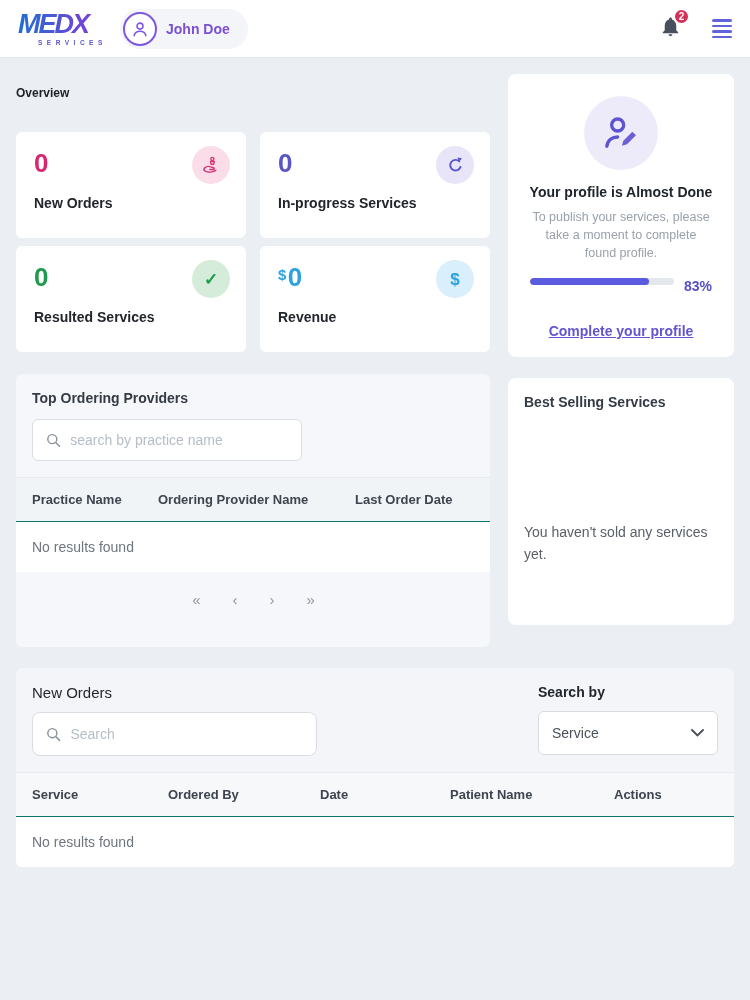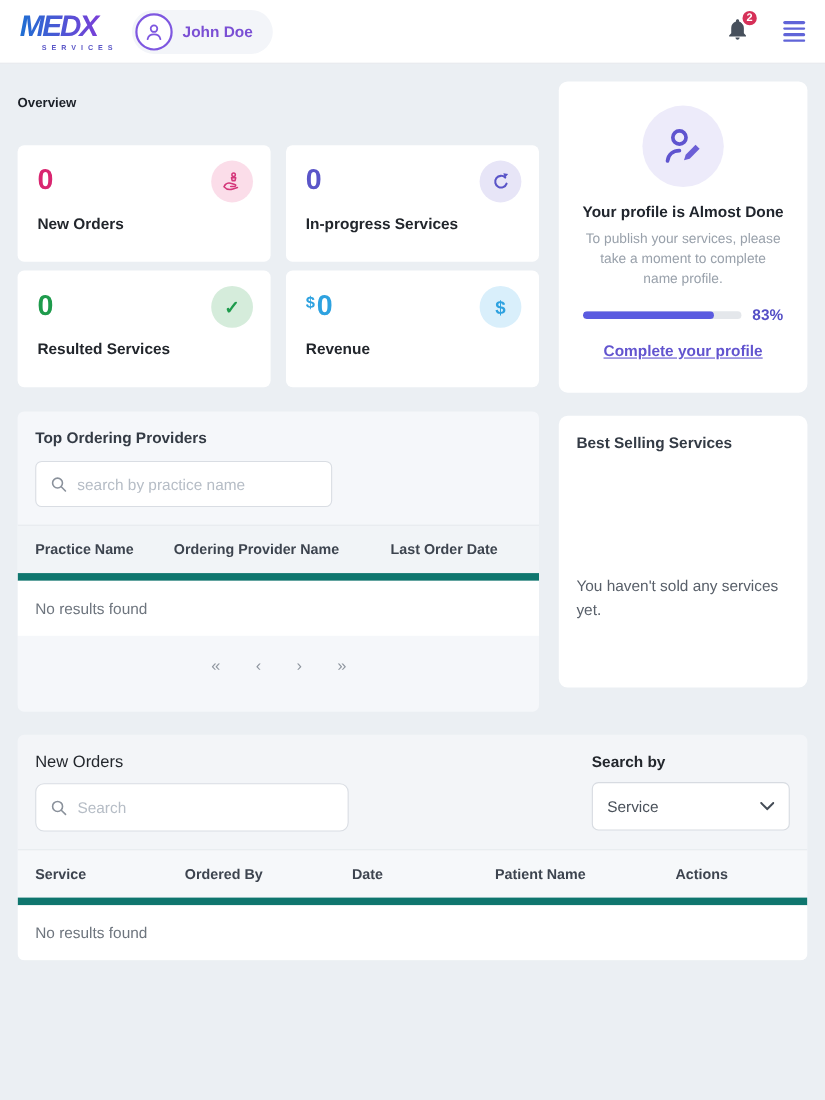--- a/index.html
+++ b/index.html
@@ -70,21 +70,21 @@
   .profile-card {
     background:#ffffff; border-radius:8px; height:283px; padding:22px 16px 0;
     text-align:center; margin-bottom:21px;
   }
   .profile-icon-circle {
     width:74px; height:74px; border-radius:50%; background:#edebfa;
     margin:0 auto; display:flex; align-items:center; justify-content:center;
   }
   .profile-title { font-size:14px; font-weight:bold; color:#20252d; margin-top:14px; }
   .profile-desc { font-size:12.5px; color:#99a1ab; line-height:1.45; max-width:178px; margin:8px auto 0; }
-  .progress-row { display:flex; align-items:center; gap:10px; margin:16px 6px 0; }
+  .progress-row { display:flex; align-items:flex-start; gap:10px; margin:16px 6px 12px; }
   .progress-track { flex:1; height:7px; background:#e4e7eb; border-radius:5px; overflow:hidden; }
   .progress-fill { height:100%; background:#5b5be0; border-radius:5px; }
   .progress-label { font-size:14px; font-weight:bold; color:#554fc6; }
   .profile-link {
     display:inline-block; margin-top:17px; font-size:14px; font-weight:bold;
     color:#6254cf; text-decoration:underline; cursor:pointer;
   }
 
   
   .providers-card { background:#f5f7fa; border-radius:6px; height:273px; padding-top:16px; overflow:hidden; }
@@ -93,21 +93,21 @@
   .search-box {
     background:#ffffff; border:1px solid #d9dde3; border-radius:6px; height:42px;
     display:flex; align-items:center; gap:9px; padding:0 13px; width:270px;
   }
   .providers-card .search-box { margin:0 16px 16px; }
   .search-box input {
     border:none; outline:none; font-size:14px; color:#3c434e; width:100%;
     font-family:"Liberation Sans", sans-serif; background:transparent;
   }
   .search-box input::placeholder { color:#b6bdc6; }
-  .table-head { border-top:1px solid #e7eaee; border-bottom:7px solid #0f766e; background:#f1f4f7;
+  .table-head { border-top:1px solid #e7eaee; border-bottom:1px solid #0f766e; background:#f1f4f7;
     display:grid; padding:14px 16px; font-size:13px; font-weight:bold; color:#3d444f; }
   .providers-head { grid-template-columns:126px 197px 1fr; }
   .empty-row { background:#ffffff; padding:17px 16px; font-size:14px; color:#6e757e; }
   .pagination { display:flex; justify-content:center; gap:33px; padding-top:19px; }
   .page-btn { font-size:15px; color:#8f969f; cursor:pointer; background:none; border:none;
     font-family:"Liberation Sans", sans-serif; letter-spacing:-1px; }
 
   
   .best-card { background:#ffffff; border-radius:8px; height:247px; padding:16px; }
   .best-empty { margin:112px auto 0; width:205px; text-align:left; font-size:14px; color:#59606a; line-height:1.55; }
@@ -245,21 +245,21 @@
 
       <div class="profile-card">
         <div class="profile-icon-circle">
           <svg width="40" height="40" viewBox="0 0 24 24" fill="none">
             <circle cx="10" cy="7.2" r="3.6" stroke="#5f54cf" stroke-width="2"></circle>
             <path d="M3.5 20c.5-3.8 3.2-5.6 6.5-5.6" stroke="#5f54cf" stroke-width="2" stroke-linecap="round"></path>
             <path d="M12.5 19.6l.9-3 5.4-5.4 2.2 2.2-5.4 5.4-3.1.8z" fill="#6c5fd6"></path>
           </svg>
         </div>
         <div class="profile-title">Your profile is Almost Done</div>
-        <div class="profile-desc">To publish your services, please take a moment to complete name profile.</div>
+        <div class="profile-desc">To publish your services, please take a moment to complete found profile.</div>
         <div class="progress-row">
           <div class="progress-track">
             <div class="progress-fill" style="width: 83%;"></div>
           </div>
           <span class="progress-label">83%</span>
         </div>
         <a class="profile-link">Complete your profile</a>
       </div>
 
       <div class="best-card">

